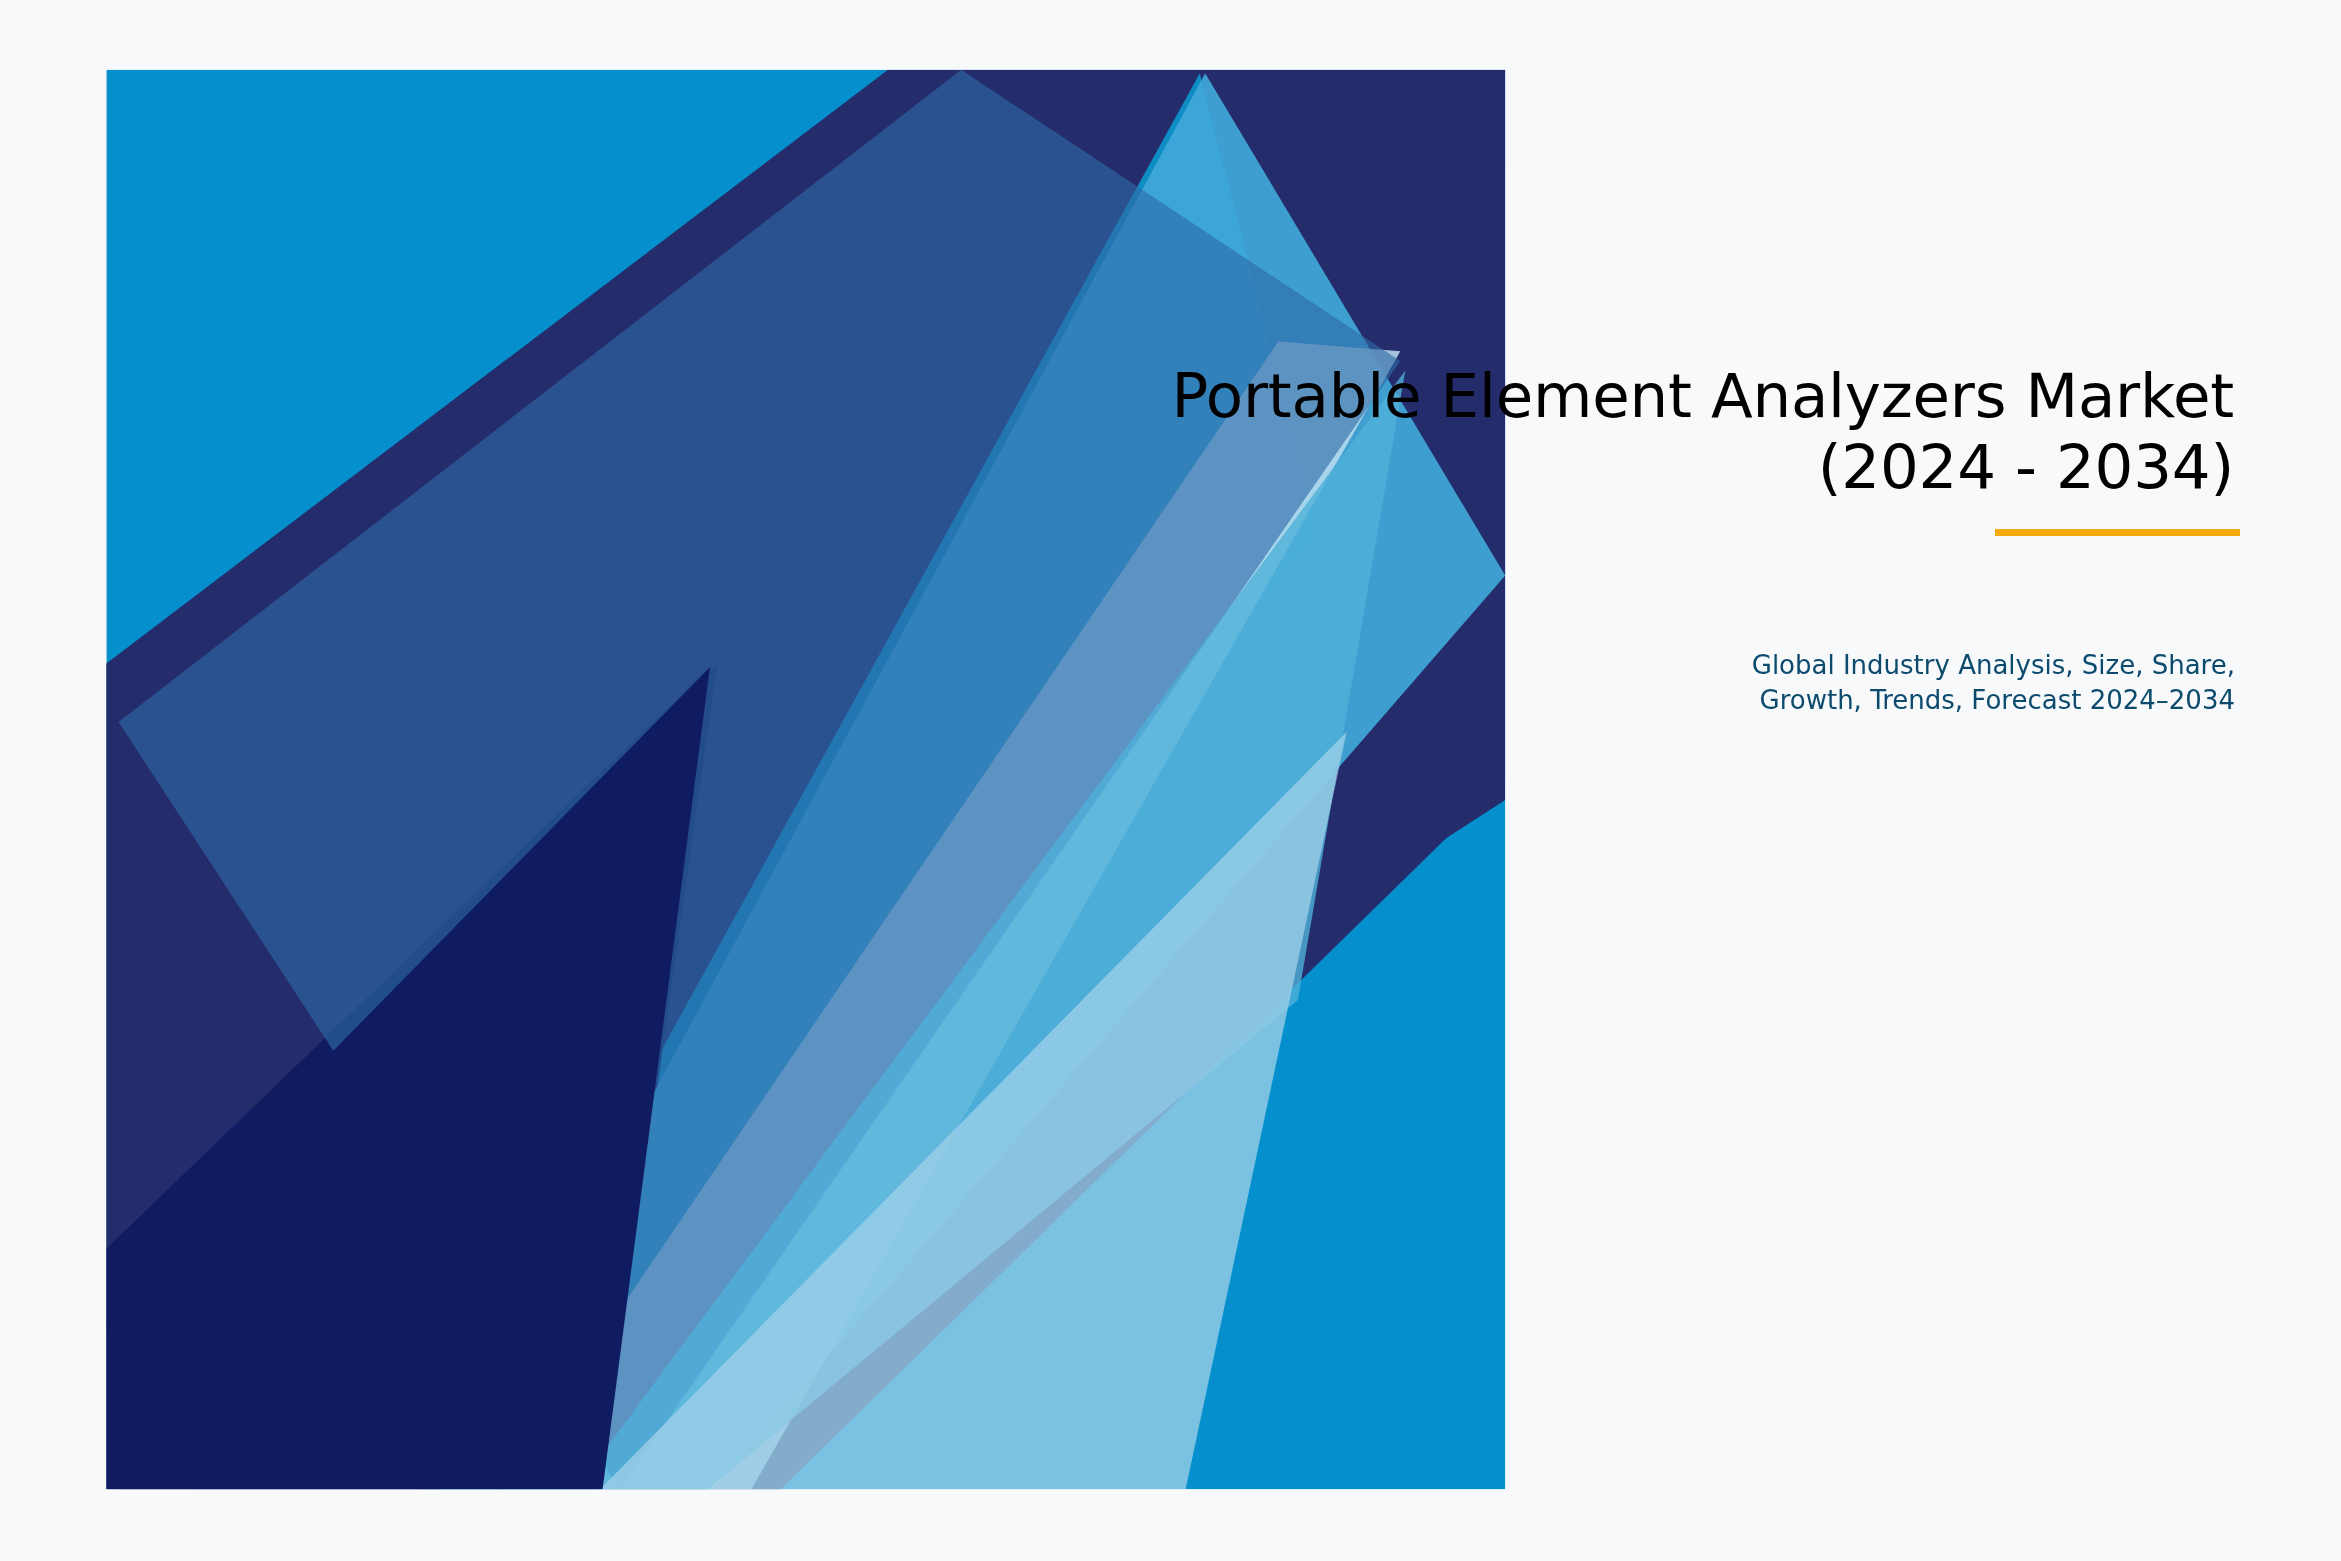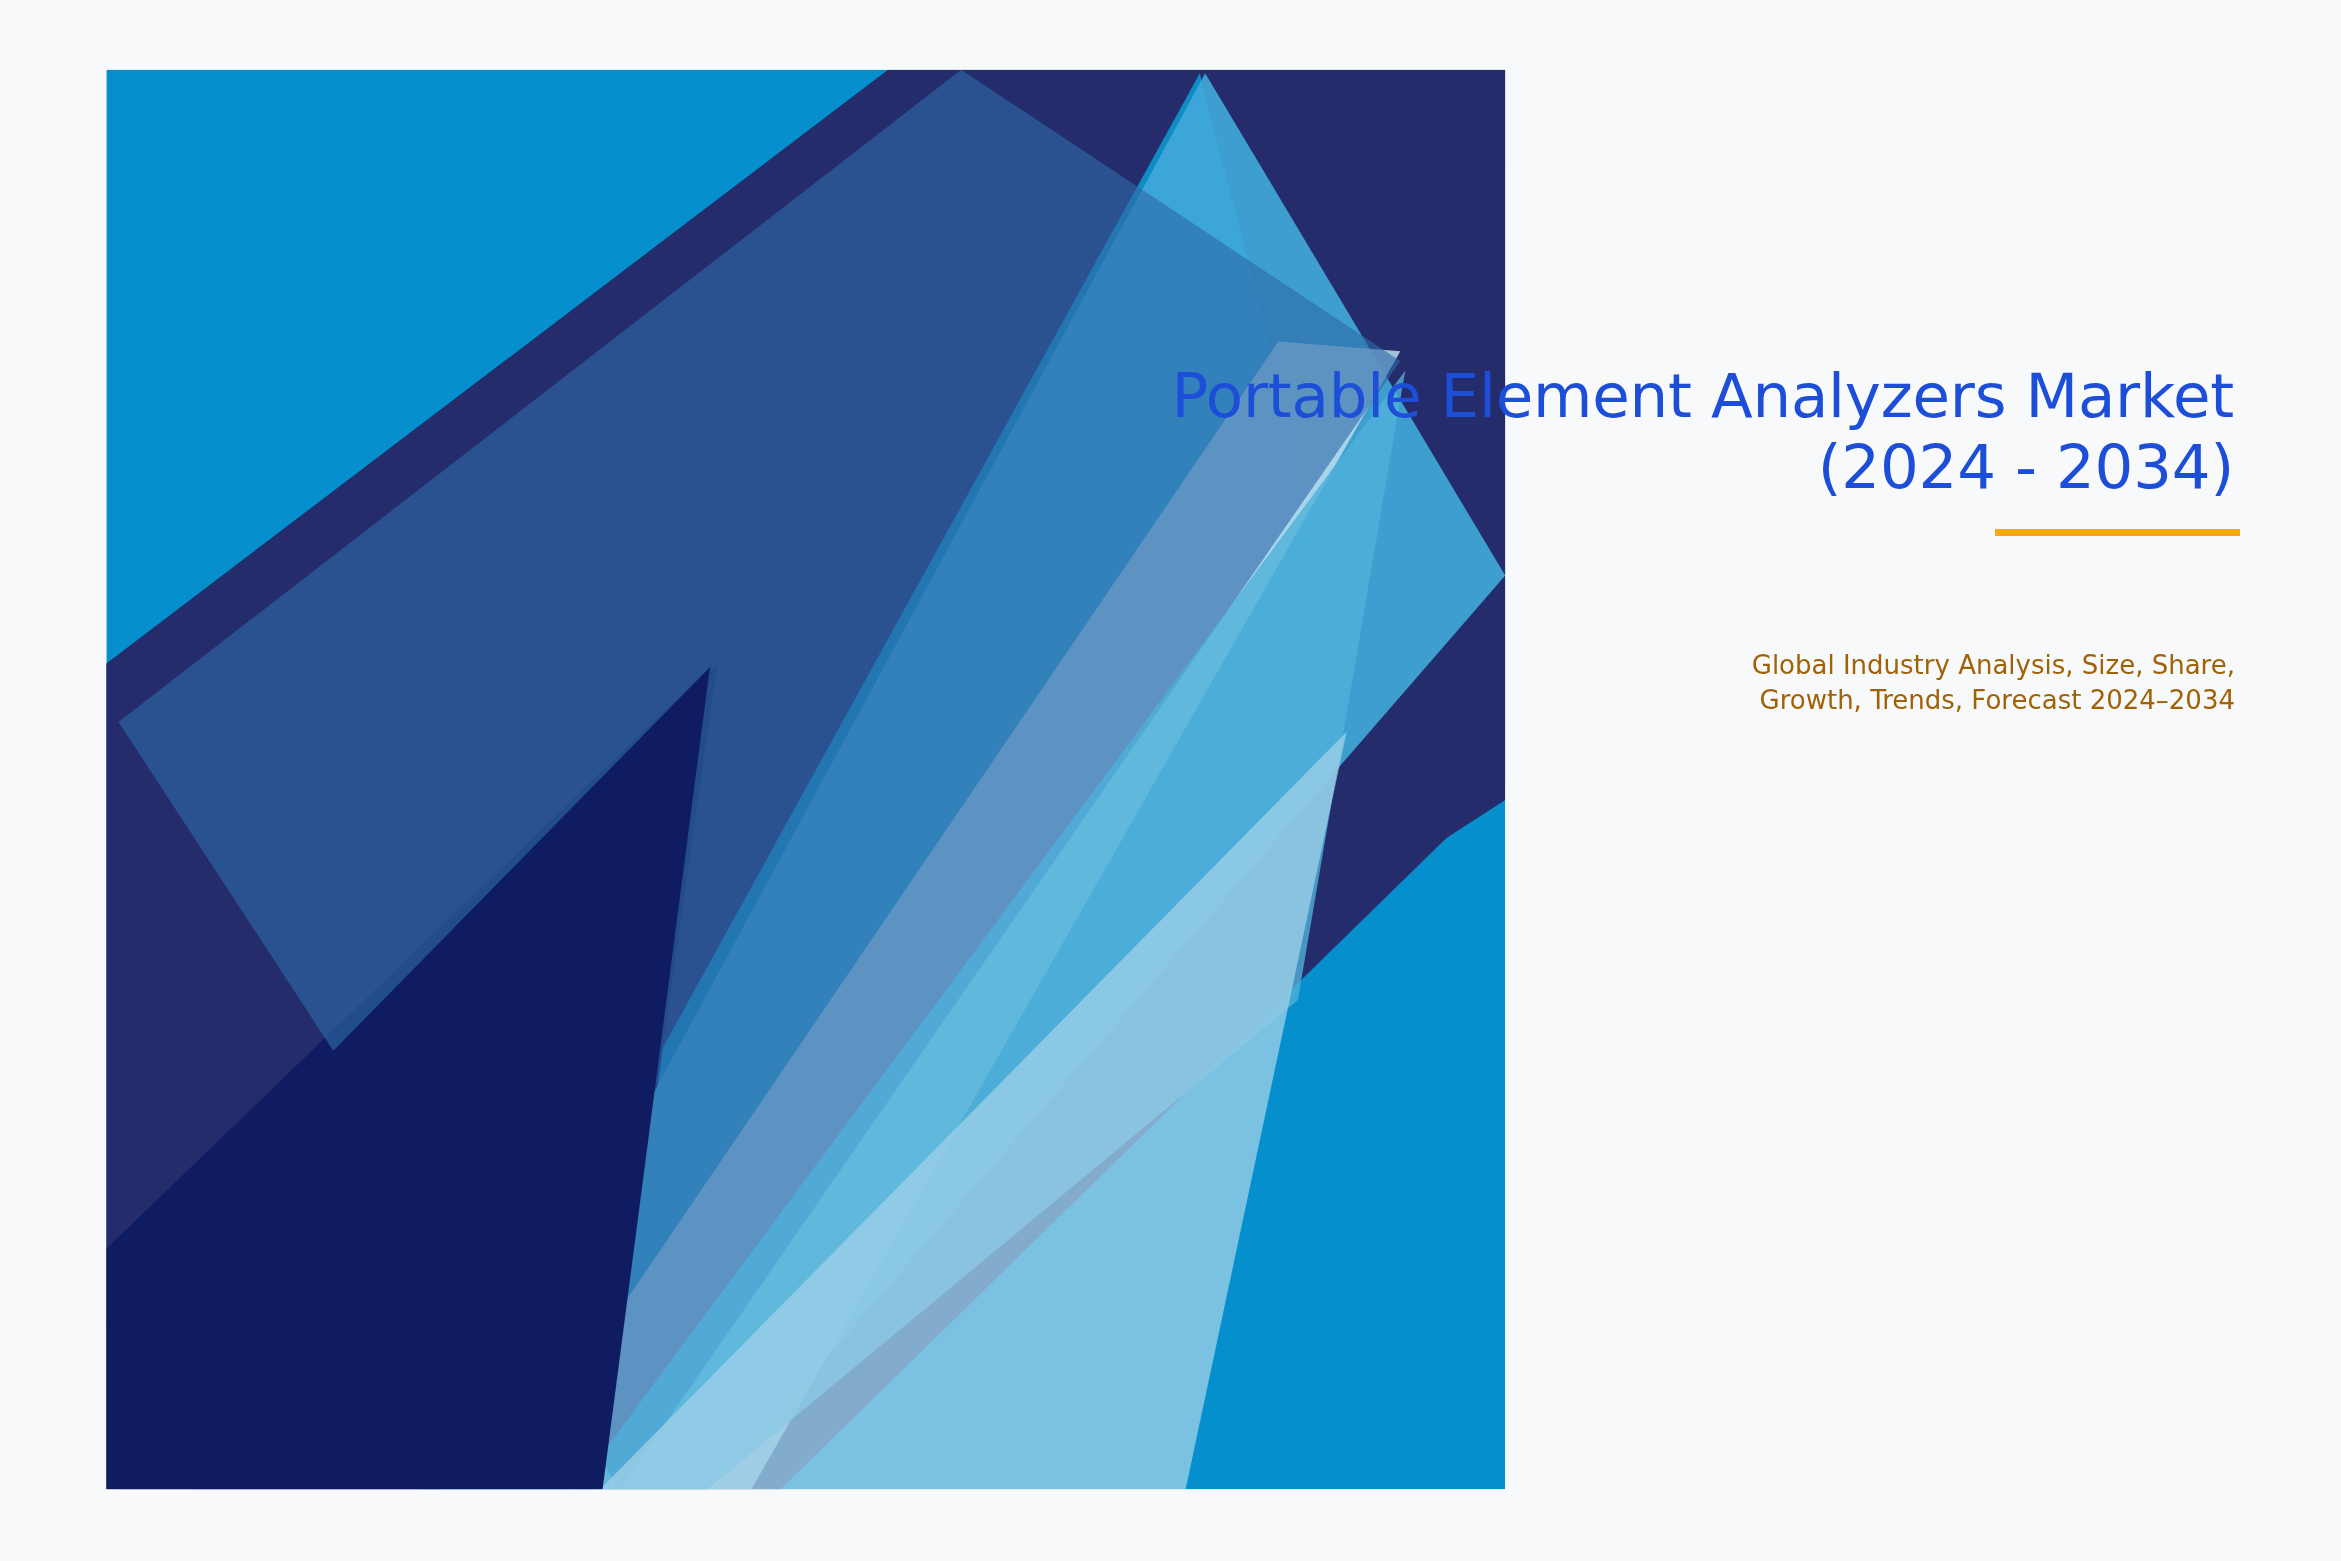--- a/index.html
+++ b/index.html
@@ -27,21 +27,21 @@
     left: 829px;
     top: 361px;
     width: 1405px;
     text-align: right;
   }
   #title {
     margin: 0;
     font-size: 61px;
     line-height: 1.16;
     font-weight: 400;
-    color: #1d4ed8;
+    color: #000000;
     letter-spacing: -0.2px;
     white-space: pre-line;
   }
   #accent-rule {
     position: absolute;
     left: 1995px;
     top: 529px;
     width: 245px;
     height: 6.8px;
     background: #f5ab10;
@@ -49,21 +49,21 @@
   #subtitle {
     position: absolute;
     left: 1415px;
     top: 648px;
     width: 820px;
     margin: 0;
     text-align: right;
     font-size: 26px;
     line-height: 1.34;
     font-weight: 400;
-    color: #a16207;
+    color: #0c4a6e;
     white-space: pre-line;
   }
 </style>
 </head>
 <body>
 
 <div id="page">
 
   <svg id="artwork" viewBox="0 0 4800 3200" preserveAspectRatio="none" xmlns="http://www.w3.org/2000/svg">
     <defs>

